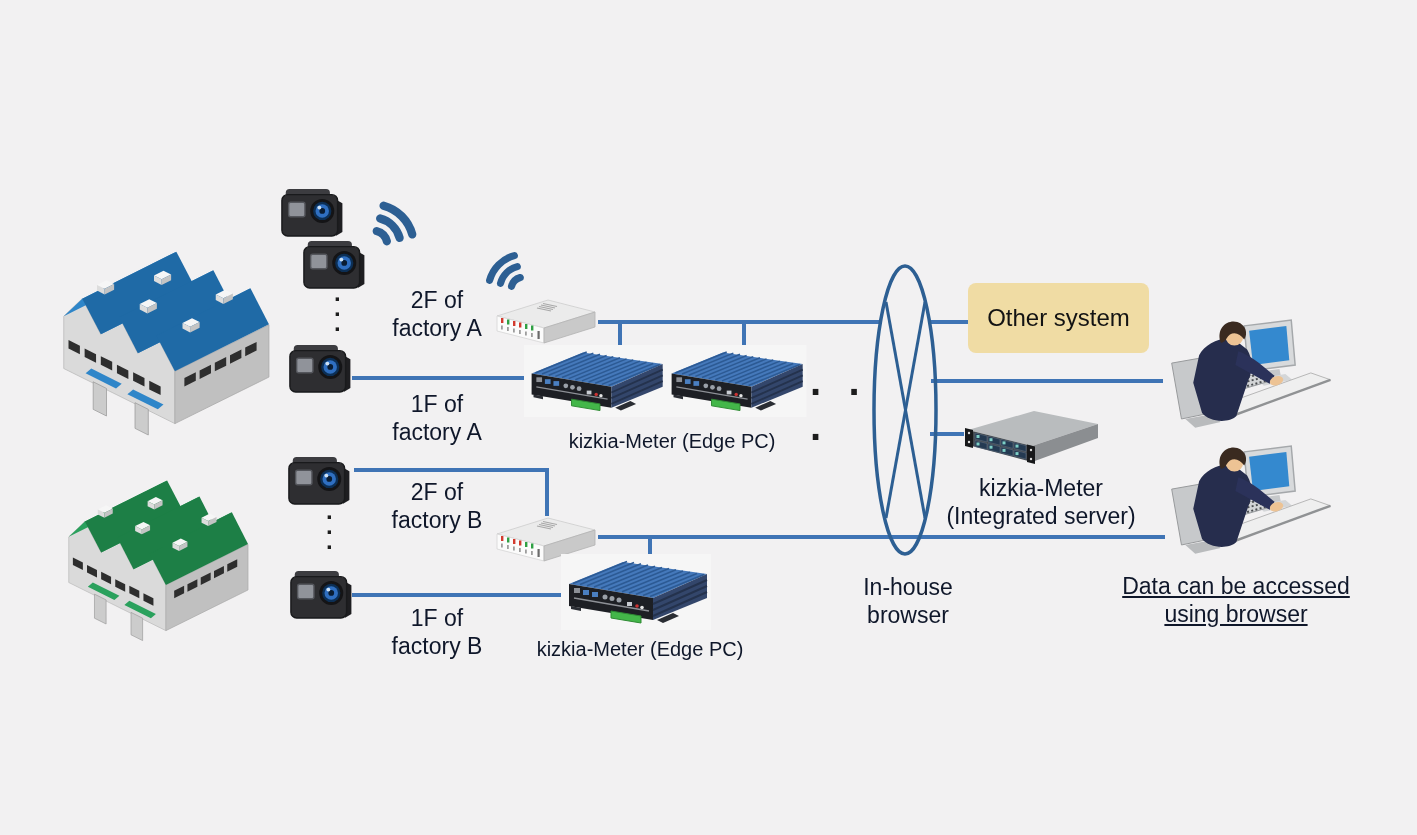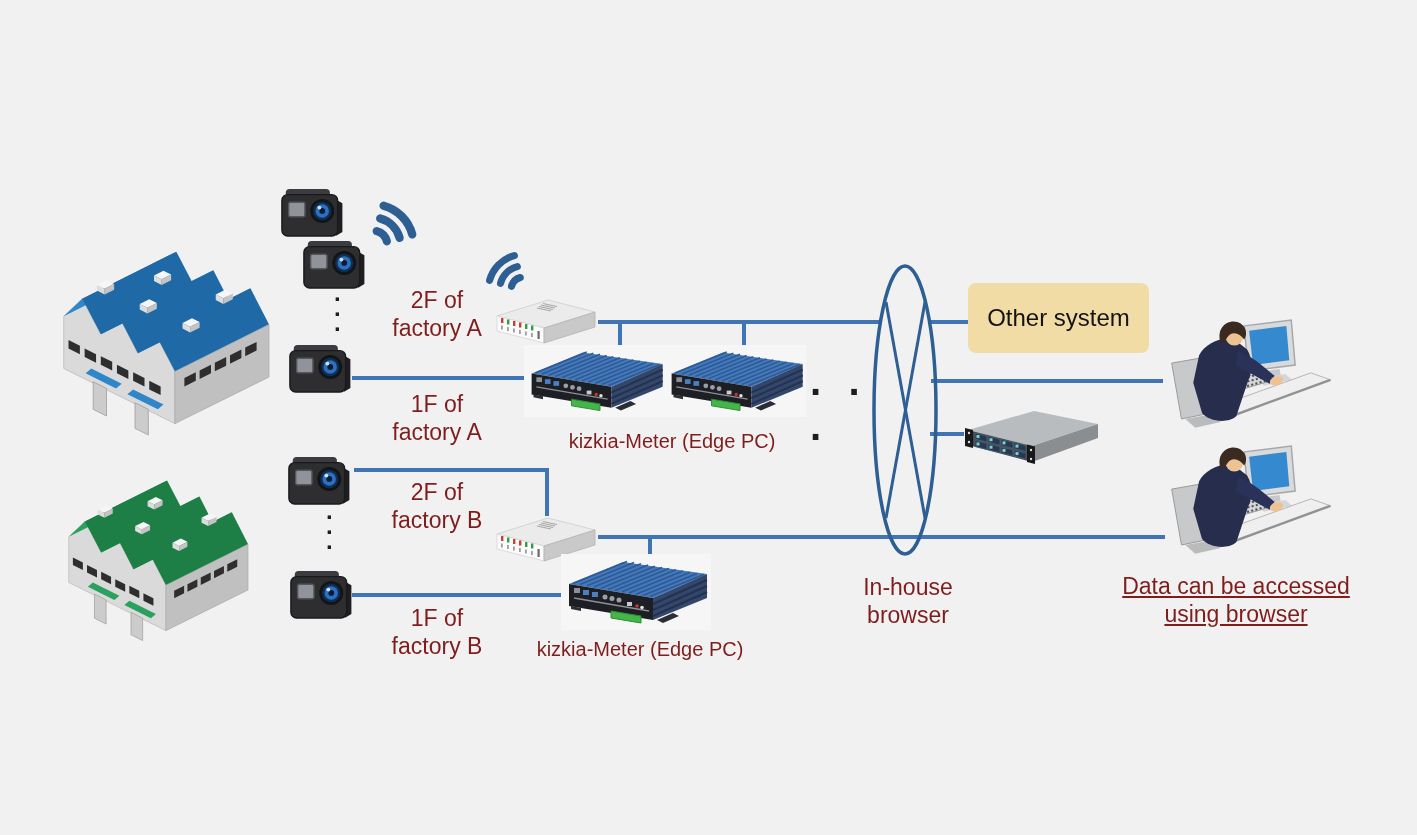--- a/index.html
+++ b/index.html
@@ -11,21 +11,21 @@
     overflow:hidden;
   }
   .stage{position:relative;width:1417px;height:835px;background:#f2f1f2;}
   .layer{position:absolute;left:0;top:0;}
   .lbl{
     position:absolute;
     white-space:pre-line;
     text-align:center;
     font-size:23px;
     line-height:1.2;
-    color:#7f1d1d;
+    color:#0f172a;
   }
   .lbl-big{font-size:20px;}
   .lbl-src{font-style:italic;font-size:21px;text-align:right;}
   .other-box{
     position:absolute;
     left:968px;top:283px;width:181px;height:70px;
     background:#f0dca4;
     border-radius:8px;
     display:flex;align-items:center;justify-content:center;
     font-size:24px;
@@ -321,20 +321,22 @@
 <div class="lbl" style="left:362px;top:479px;width:150px;">2F of
 factory B</div>
 <div class="lbl" style="left:362px;top:605px;width:150px;">1F of
 factory B</div>
 
 <div class="lbl lbl-big" style="left:522px;top:429px;width:300px;">kizkia-Meter (Edge PC)</div>
 <div class="lbl lbl-big" style="left:490px;top:637px;width:300px;">kizkia-Meter (Edge PC)</div>
 
 <div class="lbl" style="left:833px;top:574px;width:150px;">In-house
 browser</div>
+<div class="lbl" style="left:916px;top:475px;width:250px;">kizkia-Meter
+(Integrated server)</div>
 
 <div class="other-box">
   <span>Other system</span>
 </div>
 
 <div class="lbl" style="left:1086px;top:573px;width:300px;text-decoration:underline;">Data can be accessed
 using browser</div>
 
 <div class="vdots" style="left:330px;top:291px;">·
 ·

